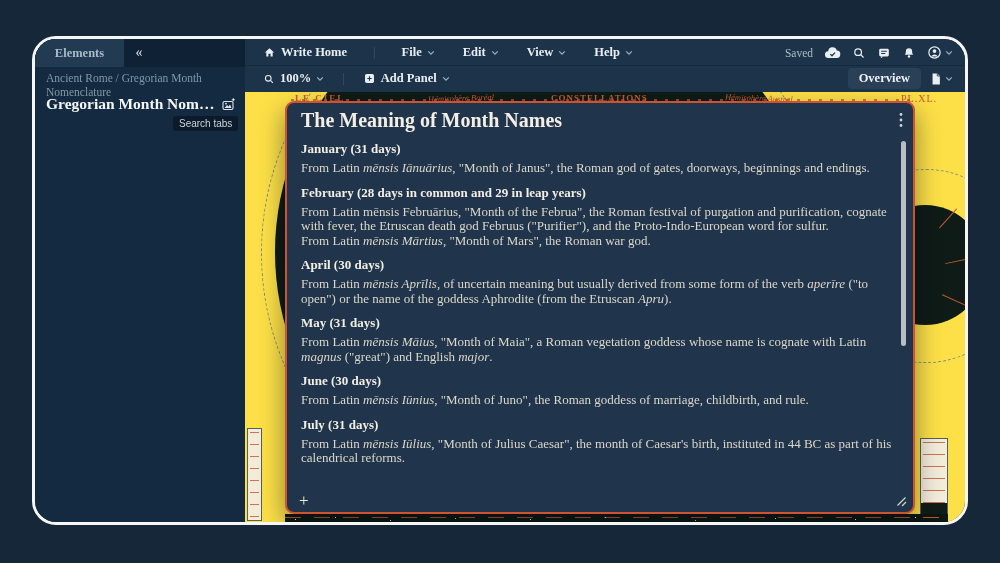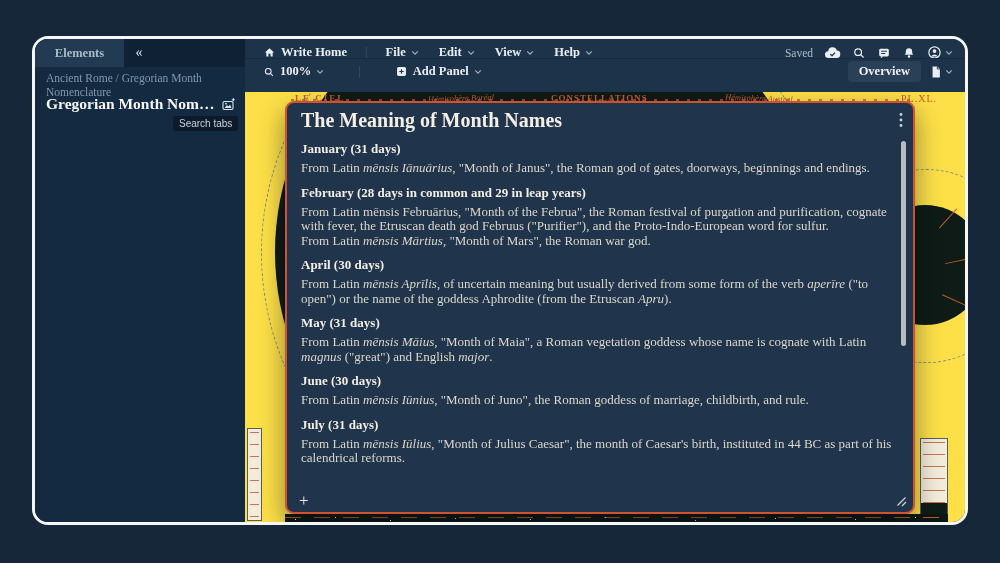--- a/index.html
+++ b/index.html
@@ -2,46 +2,46 @@
 <html><head>
 <meta charset="utf-8">
 <style>
   html,body{margin:0;padding:0;}
   body{width:1000px;height:563px;background:#16273a;position:relative;overflow:hidden;
        font-family:"Liberation Serif","DejaVu Serif",serif;}
   svg{display:block;}
 
   
   .window{position:absolute;left:32px;top:36px;width:936px;height:489px;background:#1d3349;
-          border:3px solid #f6f7f5;border-radius:16px;overflow:hidden;box-sizing:border-box;}
+          border:3px solid #f6f7f5;border-radius:24px;overflow:hidden;box-sizing:border-box;}
 
   
   .sidebar{position:absolute;left:0;top:0;width:210px;height:100%;background:#142a41;z-index:5;}
   .tabbar{position:absolute;left:0;top:0;width:100%;height:28px;background:#0f2134;display:flex;align-items:stretch;}
   .tab{display:flex;align-items:center;justify-content:center;font-size:12.5px;font-weight:bold;cursor:default;}
   .tab-elements{width:89px;background:#223b52;color:#a9bac8;}
   .tab-details{flex:1;color:#f2f5f8;}
   .collapse-btn{width:30px;display:flex;align-items:center;justify-content:center;color:#dde5ec;font-size:14px;}
   .breadcrumb{position:absolute;left:11px;top:33px;width:184px;font-size:11.5px;line-height:13.5px;color:#8397a9;}
   .doc-title-row{position:absolute;left:11px;top:56px;width:190px;display:flex;align-items:center;gap:1px;}
   .doc-title{margin:0;font-size:15.5px;font-weight:bold;color:#f4f6f8;white-space:nowrap;overflow:hidden;flex:1;}
   .tooltip{position:absolute;left:138px;top:77px;background:#0c1a2a;color:#c9d4dd;
            font-family:"Liberation Sans",sans-serif;font-size:10px;padding:2px 6px;border-radius:3px;z-index:9;}
   .doc-desc{position:absolute;left:11px;top:88px;width:204px;margin:0;font-size:13.5px;line-height:15.5px;color:#d5dce3;}
 
   
   .main{position:absolute;left:210px;top:0;right:0;bottom:0;}
   .menubar{position:absolute;left:0;top:0;right:0;height:27px;background:#1d3349;display:flex;align-items:center;
-           padding:0 12px;box-sizing:border-box;gap:8px;color:#e9eef4;font-size:12.5px;font-weight:bold;}
+           padding:0 12px;box-sizing:border-box;gap:16px;color:#e9eef4;font-size:12.5px;font-weight:bold;}
   .mb-item{display:flex;align-items:center;gap:5px;padding:0 6px;}
   .sep{color:#3d5770;font-weight:normal;padding:0 4px;}
   .mb-right{margin-left:auto;display:flex;align-items:center;gap:11px;}
   .saved{font-weight:normal;font-size:11.5px;color:#aebdca;}
-  .toolbar{position:absolute;left:0;top:19px;right:0;height:26px;background:#1d3349;border-top:1px solid #162a3d;
-           display:flex;align-items:center;padding:0 12px;box-sizing:border-box;gap:24px;color:#e9eef4;
+  .toolbar{position:absolute;left:0;top:26px;right:0;height:26px;background:#1d3349;border-top:1px solid #162a3d;
+           display:flex;align-items:center;padding:0 12px;box-sizing:border-box;gap:8px;color:#e9eef4;
            font-size:12.5px;font-weight:bold;}
   .tb-right{margin-left:auto;display:flex;align-items:center;gap:9px;}
   .overview-btn{background:#2a4057;border-radius:4px;padding:3px 11px;color:#eef2f6;}
 
   
   .canvas{position:absolute;left:0;top:53px;right:0;bottom:0;background:#fde047;overflow:hidden;}
   .map-label{position:absolute;top:1px;color:#c65a34;z-index:1;white-space:nowrap;}
   .lbl-caps{font-size:9px;letter-spacing:2px;font-weight:bold;}
   .lbl-script{font-size:8.5px;font-style:italic;}
   .lbl-plate{font-size:10px;letter-spacing:1px;}

